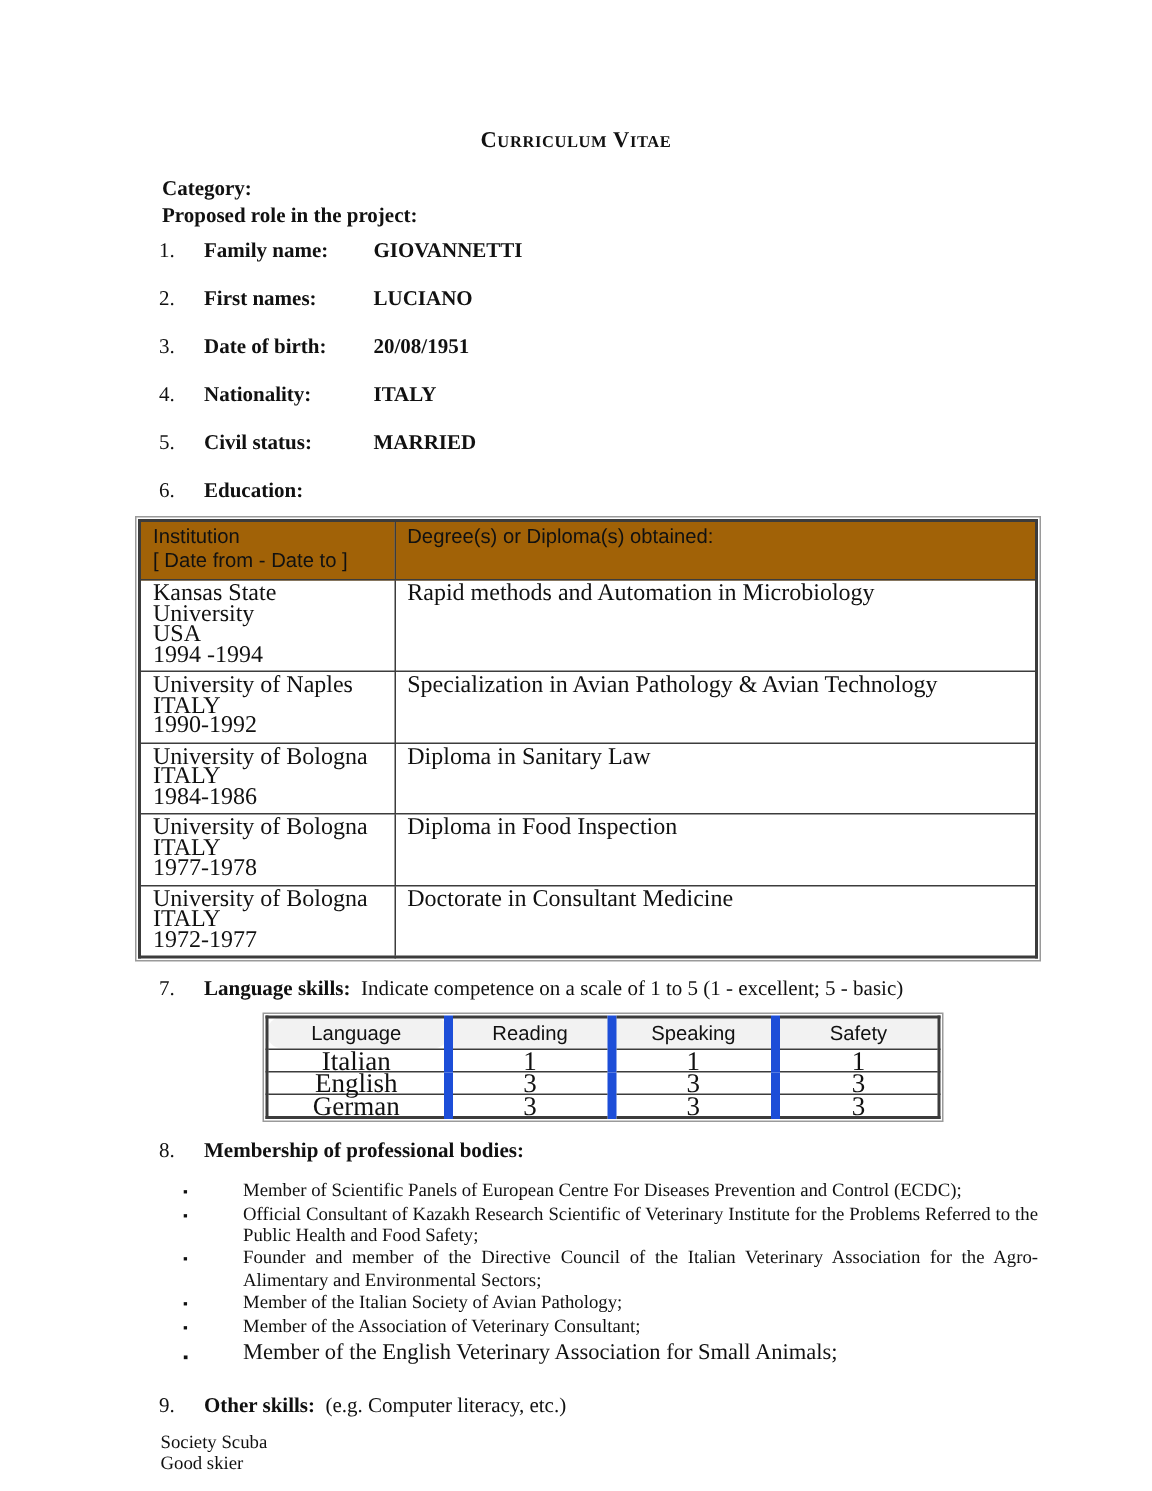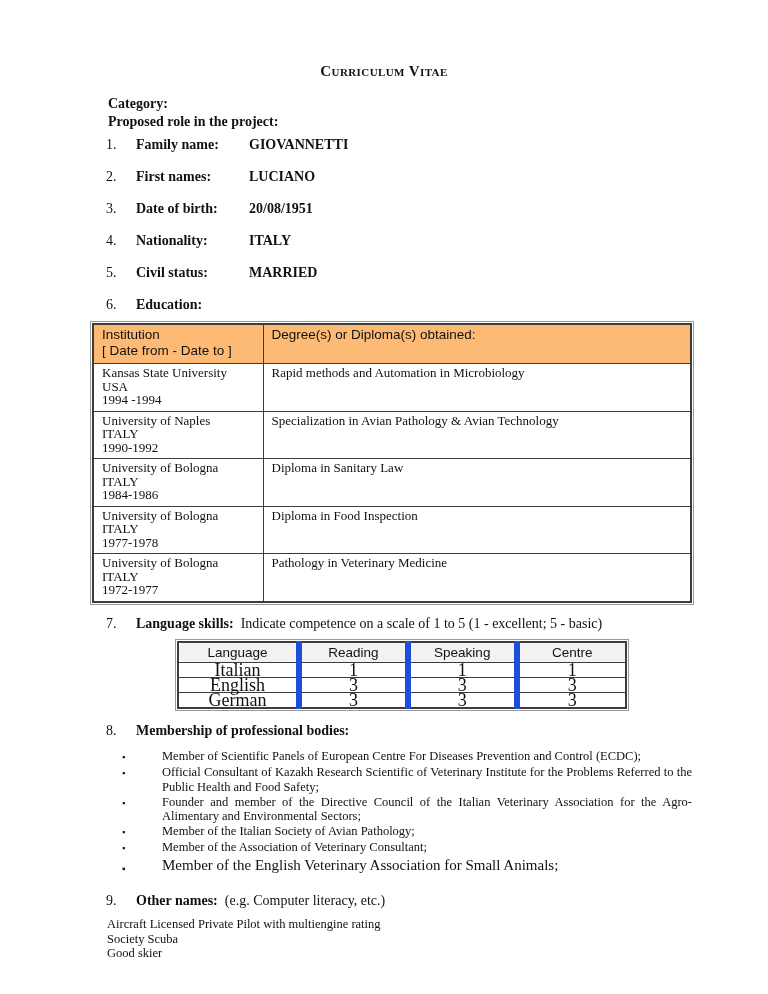--- a/index.html
+++ b/index.html
@@ -8,21 +8,21 @@
     position: relative;
     width: 768px;
     height: 994px;
     margin: 0 auto;
     background: #ffffff;
     color: #111;
     font-family: "Liberation Serif", "DejaVu Serif", serif;
     overflow: hidden;
   }
   .title {
-    padding-top: 63px;
+    padding-top: 86px;
     text-align: center;
     font-size: 15px;
     font-weight: bold;
     font-variant: small-caps;
     letter-spacing: 0.4px;
   }
   .intro {
     margin: 15px 76px 0 108px;
     font-size: 14px;
     font-weight: bold;
@@ -59,29 +59,29 @@
     outline: 1px solid #9a9a9a;
     outline-offset: 1px;
   }
   .edu-table th, .edu-table td {
     border: 1px solid #3c3c3c;
     vertical-align: top;
     text-align: left;
     padding: 2px 8px 4px 8px;
   }
   .edu-table th {
-    background: #fdba74;
+    background: #a16207;
     font-family: "Liberation Sans", "DejaVu Sans", sans-serif;
     font-size: 13.5px;
     font-weight: normal;
     line-height: 16px;
     height: 36px;
   }
   .edu-table td {
-    font-size: 13px;
+    font-size: 16px;
     line-height: 13.5px;
     height: 41px;
   }
   .edu-col1 { width: 170px; }
 
   
   .lang-wrap { margin: 9px 0 0 177px; }
   .lang-table {
     width: 450px;
     border-collapse: collapse;
@@ -225,39 +225,39 @@
         <div>1977-1978</div>
       </td>
       <td>Diploma in Food Inspection</td>
     </tr>
     <tr class="edu-row">
       <td>
         <div>University of Bologna</div>
         <div>ITALY</div>
         <div>1972-1977</div>
       </td>
-      <td>Pathology in Veterinary Medicine</td>
+      <td>Doctorate in Consultant Medicine</td>
     </tr>
   </tbody>
     </table>
 
   <div class="sec-head mt-sec7">
     <span class="item-num">7.</span>
     <span class="sec-label">Language skills:</span>
     <span class="sec-note">Indicate competence on a scale of 1 to 5 (1 - excellent; 5 - basic)</span>
   </div>
 
   <div class="lang-wrap">
     <table class="lang-table">
       <tbody>
           <tr>
         <th class="c1">Language</th>
         <th class="c2">Reading</th>
         <th class="c3">Speaking</th>
-        <th class="c4">Centre</th>
+        <th class="c4">Safety</th>
       </tr>
       <tr>
         <td>Italian</td>
         <td>1</td>
         <td>1</td>
         <td>1</td>
       </tr>
       <tr>
         <td>English</td>
         <td>3</td>
@@ -301,23 +301,22 @@
       <span class="bullet-text">Member of the Association of Veterinary Consultant;</span>
     </div>
     <div class="bullet-item large">
       <span class="bullet-mark">▪</span>
       <span class="bullet-text">Member of the English Veterinary Association for Small Animals;</span>
     </div>
   </div>
 
   <div class="sec-head mt-sec9">
     <span class="item-num">9.</span>
-    <span class="sec-label">Other names:</span>
+    <span class="sec-label">Other skills:</span>
     <span class="sec-note">(e.g. Computer literacy, etc.)</span>
   </div>
 
   <div class="skills-lines">
-    <div>Aircraft Licensed Private Pilot with multiengine rating</div>
     <div>Society Scuba</div>
     <div>Good skier</div>
   </div>
 
 </div>
 
 </body></html>

